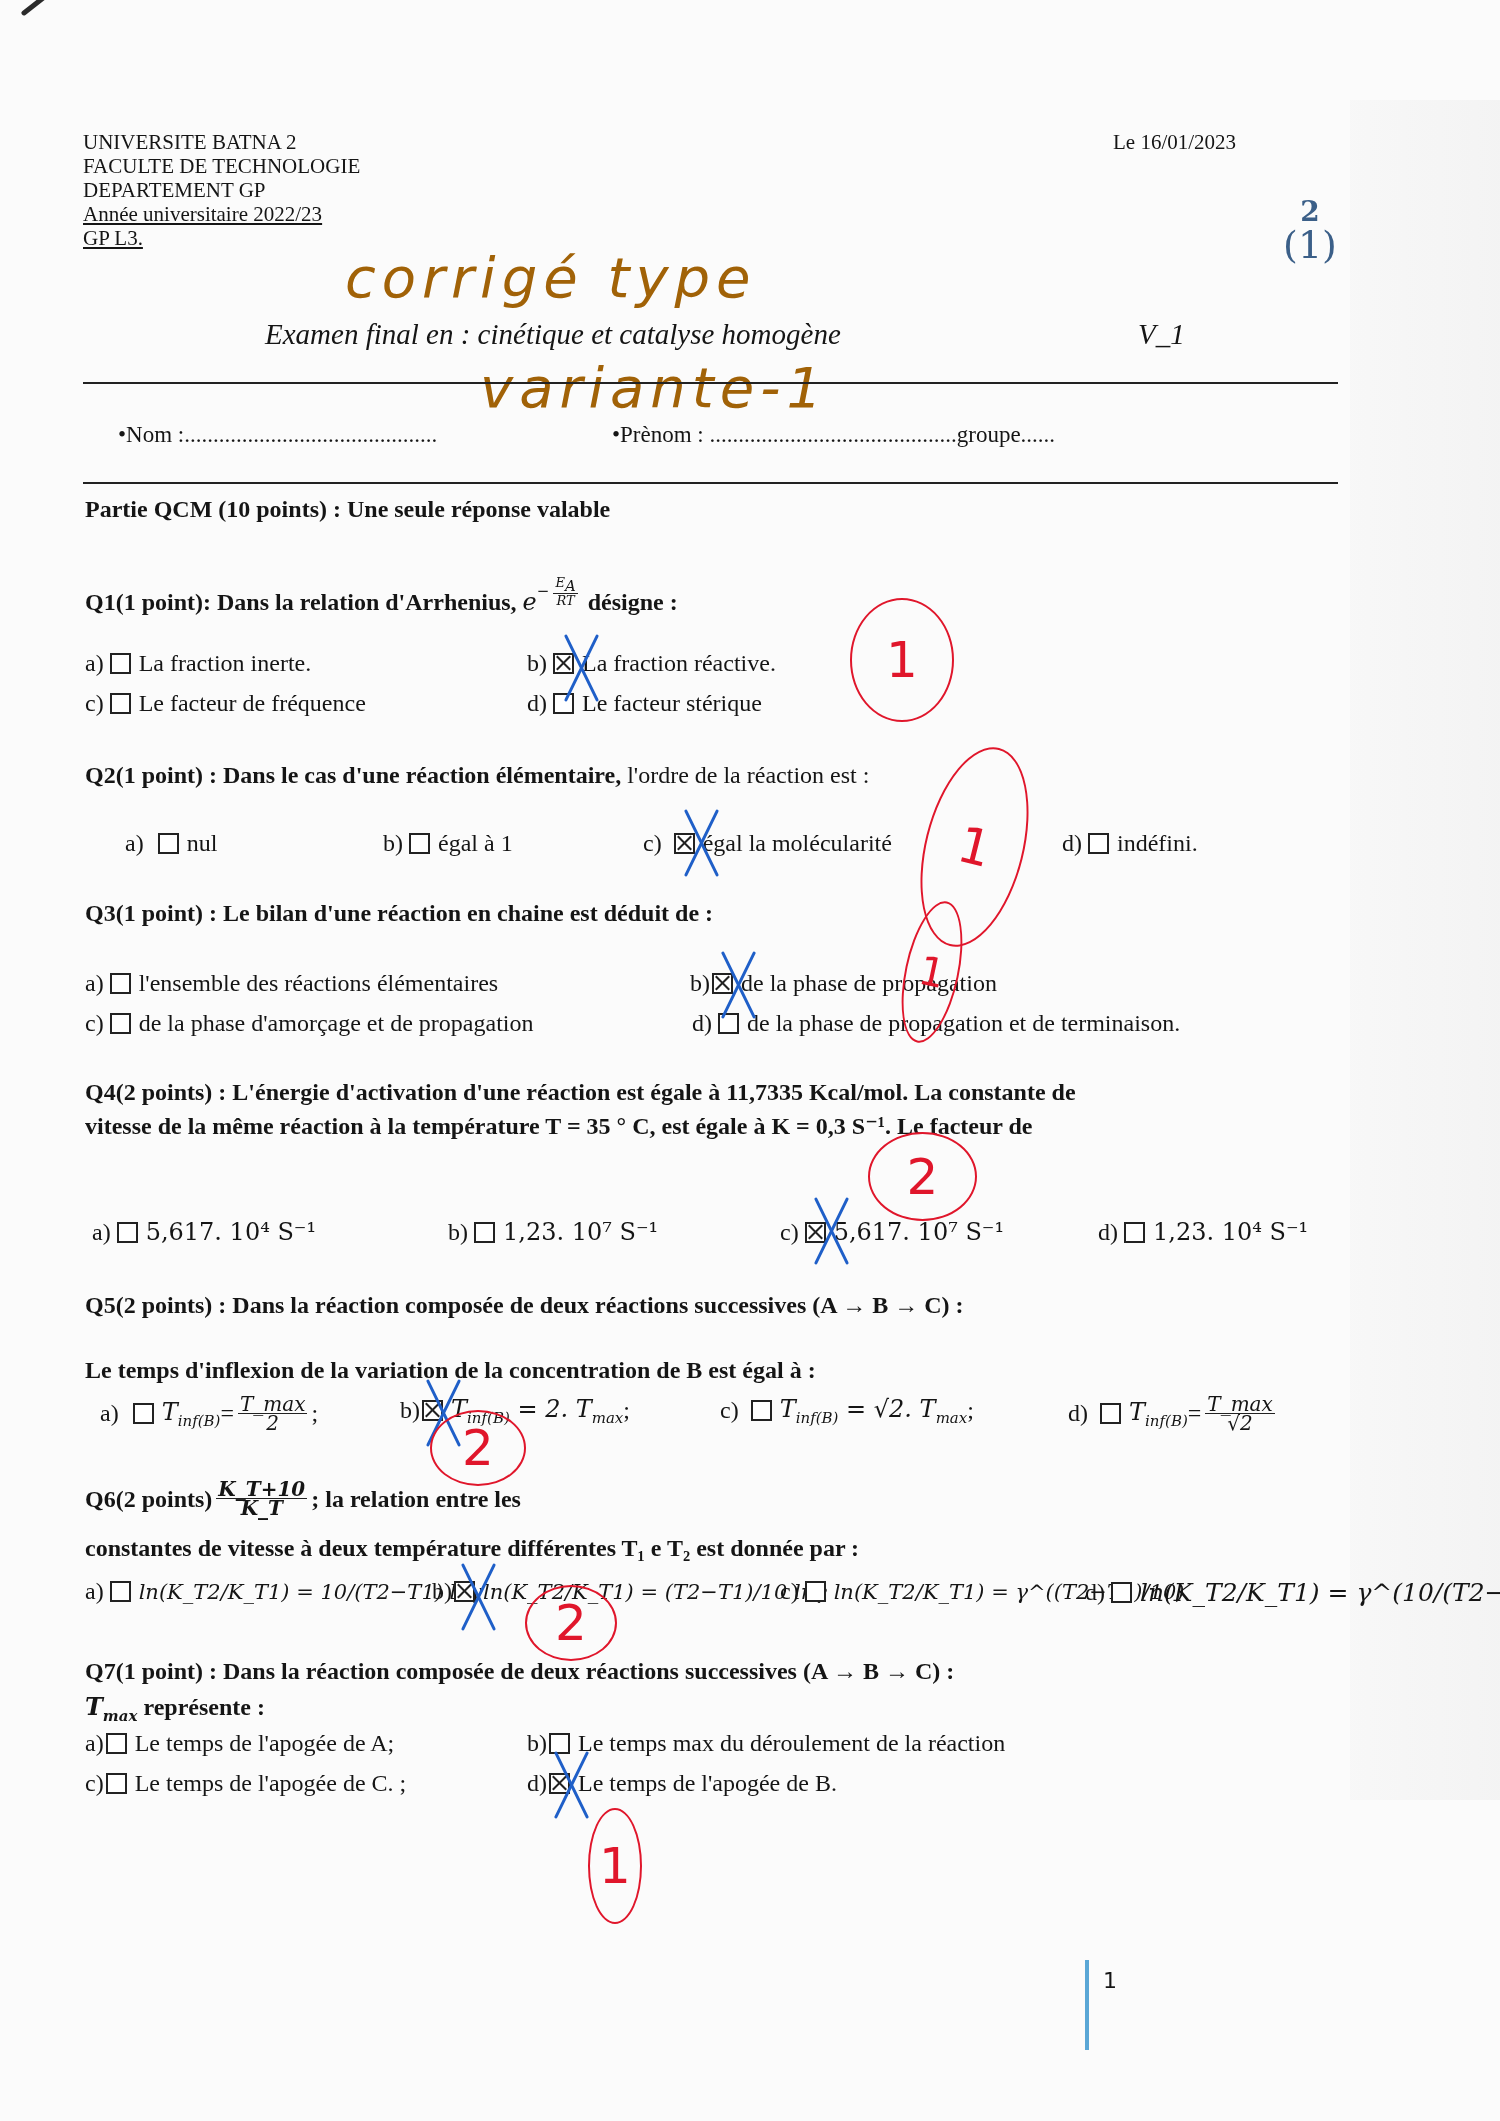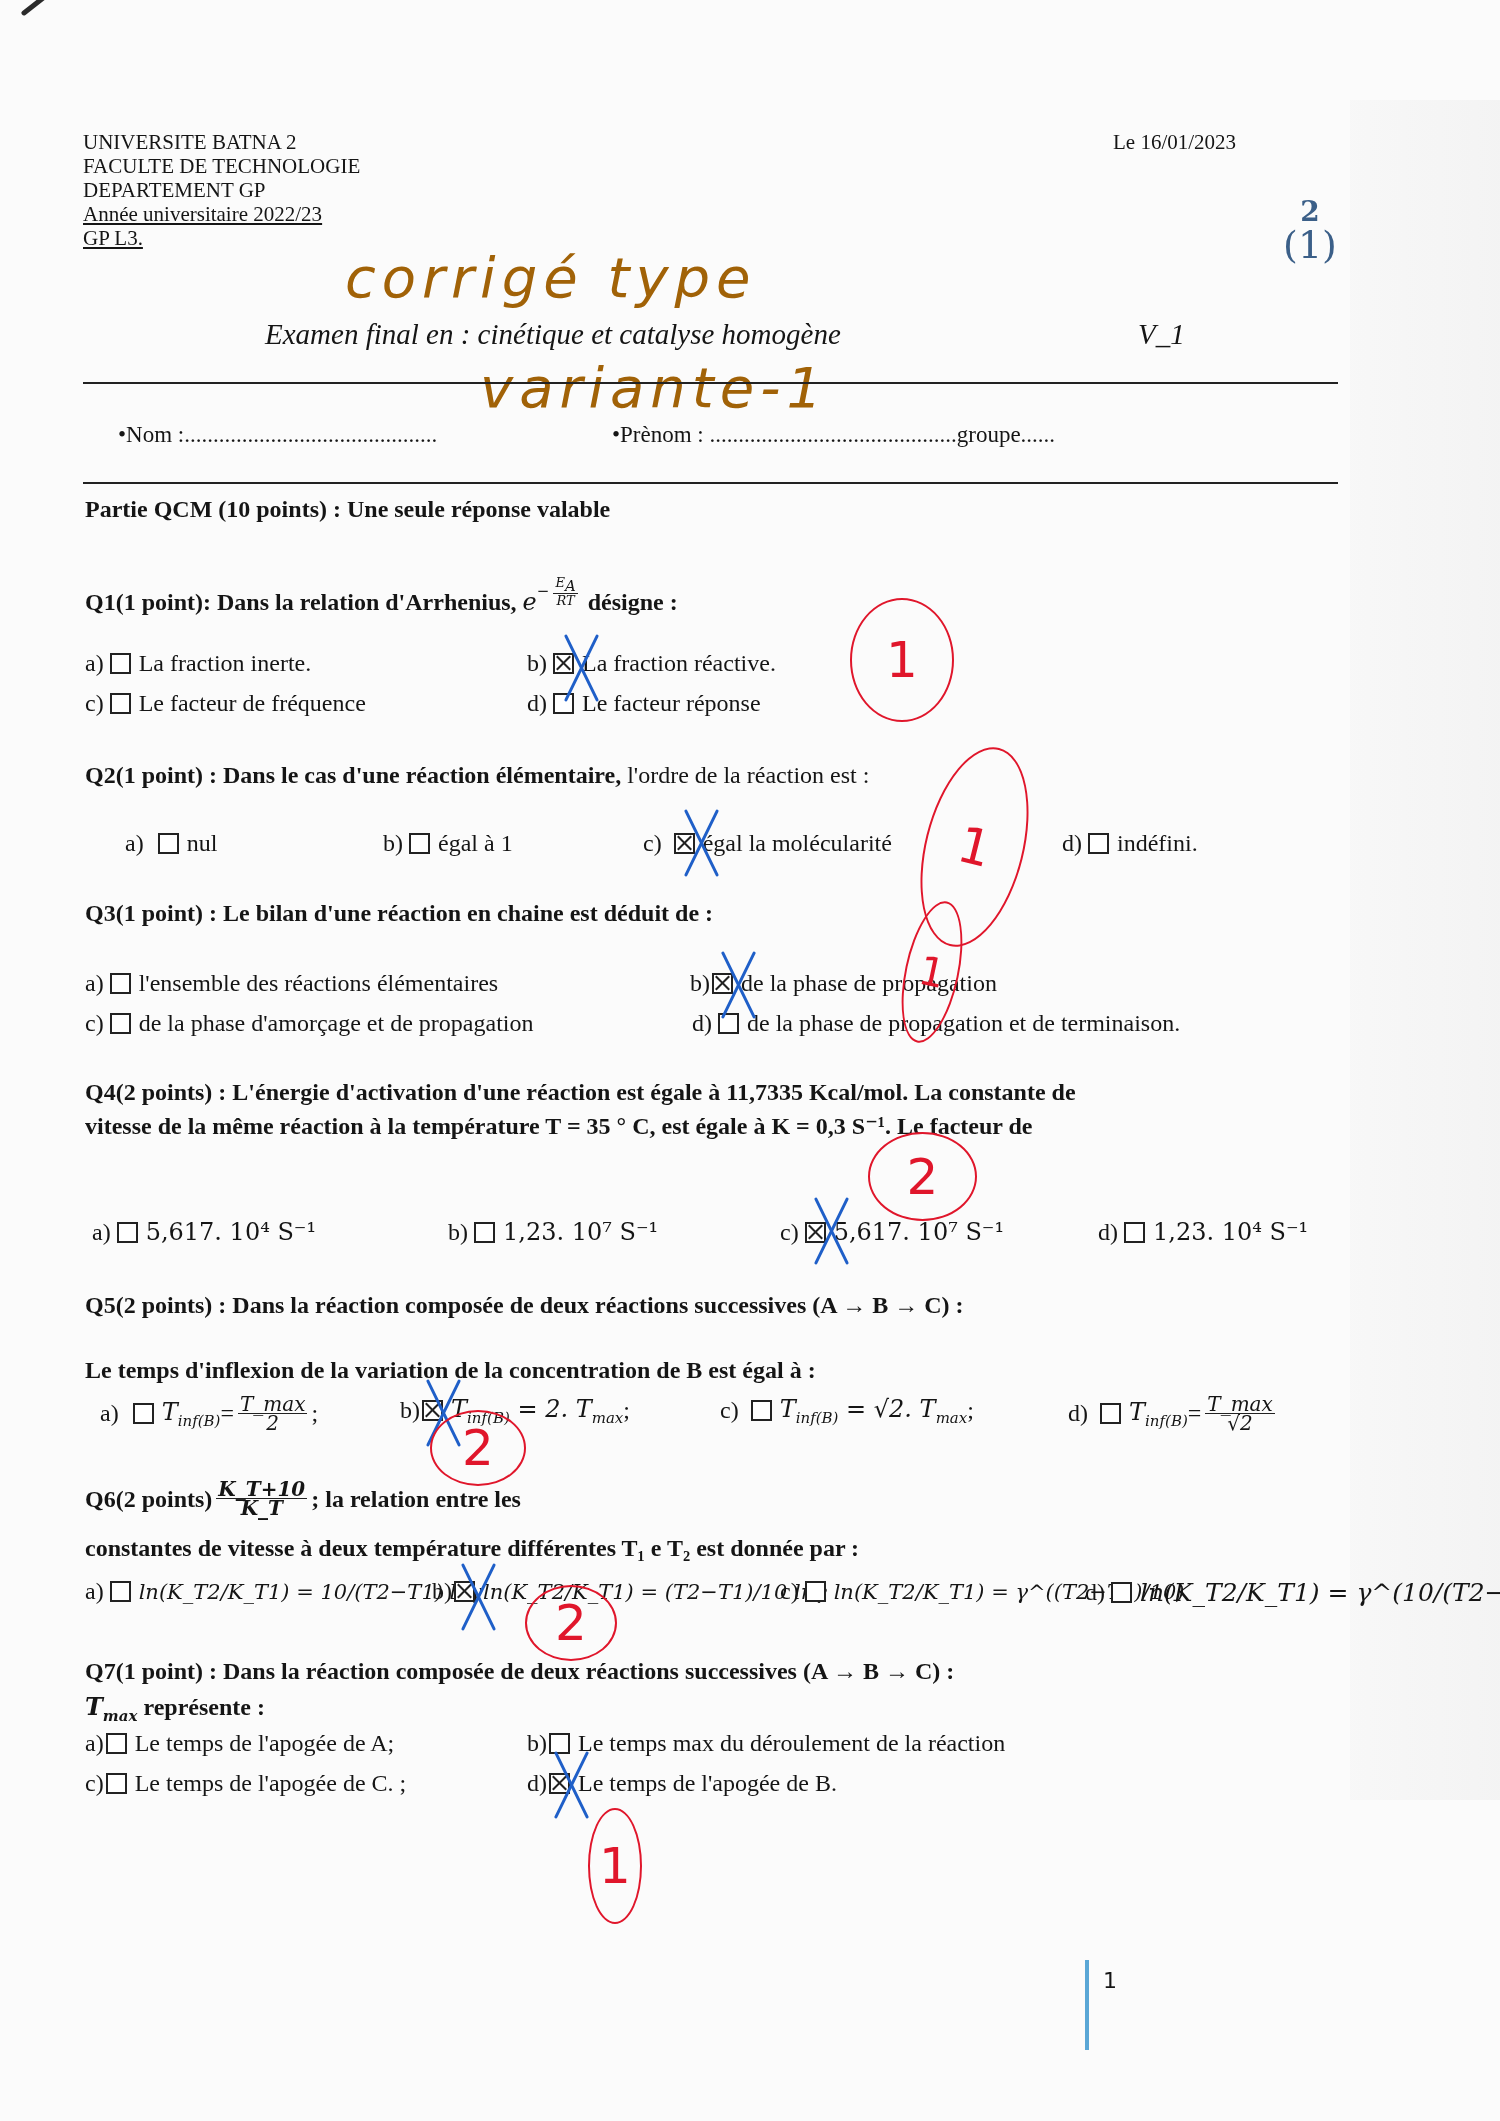--- a/index.html
+++ b/index.html
@@ -89,21 +89,21 @@
     <span>La fraction réactive.</span>
   </div>
 <div class="abs opt" style="left:85px; top:690px;">
     <span>c)</span>
     <span class="box"></span>
     <span>Le facteur de fréquence</span>
   </div>
 <div class="abs opt" style="left:527px; top:690px;">
     <span>d)</span>
     <span class="box"></span>
-    <span>Le facteur réponse</span>
+    <span>Le facteur stérique</span>
   </div>
 <div class="cross" style="left:558px; top:633px;"></div>
 <div class="red-mark" style="left:850px; top:598px; width:100px; height:120px;">1</div>
 
 <div class="abs q" style="left:85px; top:760px;">
   <span class="bold">Q2(1 point)</span><span class="bold"> : Dans le cas d'une réaction élémentaire,</span><span> l'ordre de la réaction est :</span>
 </div>
 <div class="abs opt" style="left:125px; top:830px;">
     <span>a)</span>
     <span class="box" style="margin-left:14px;"></span>

